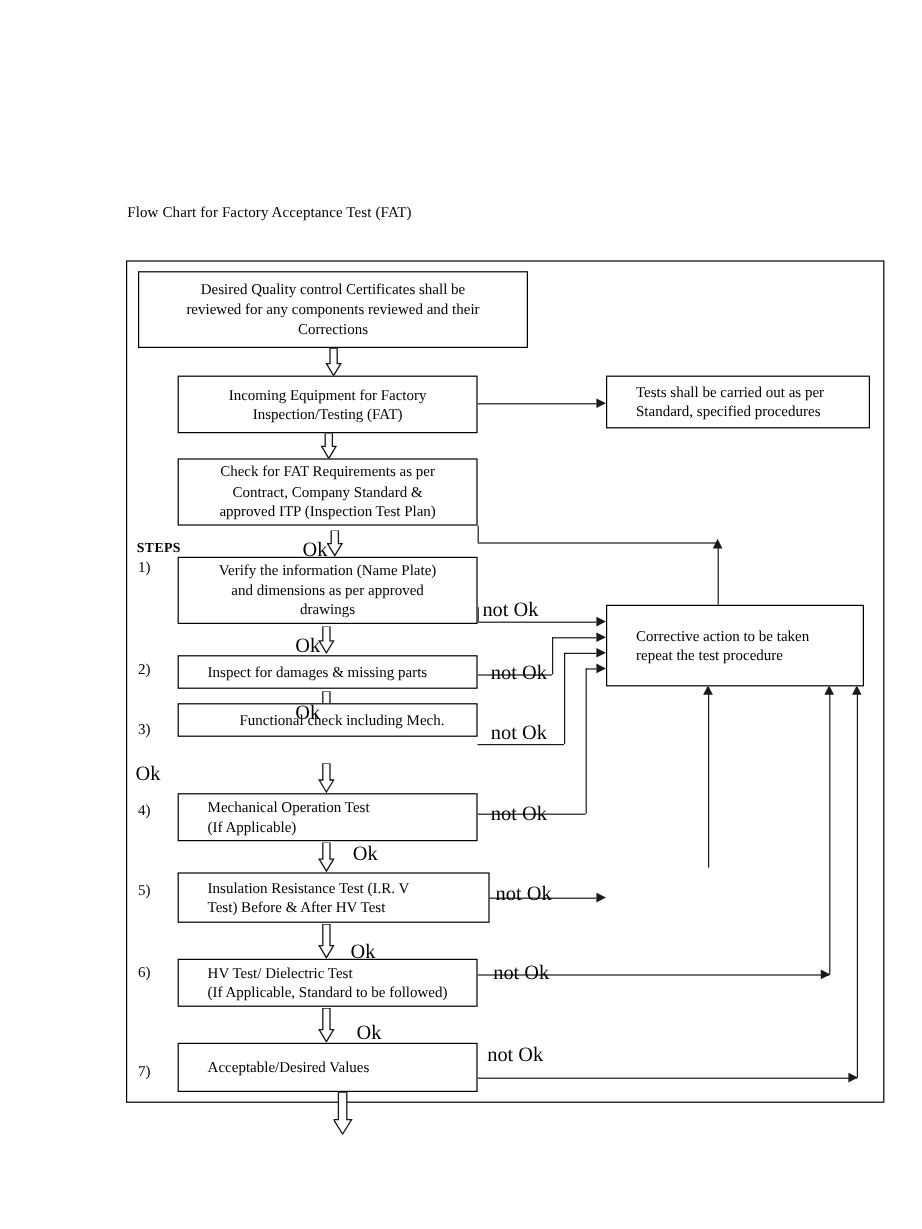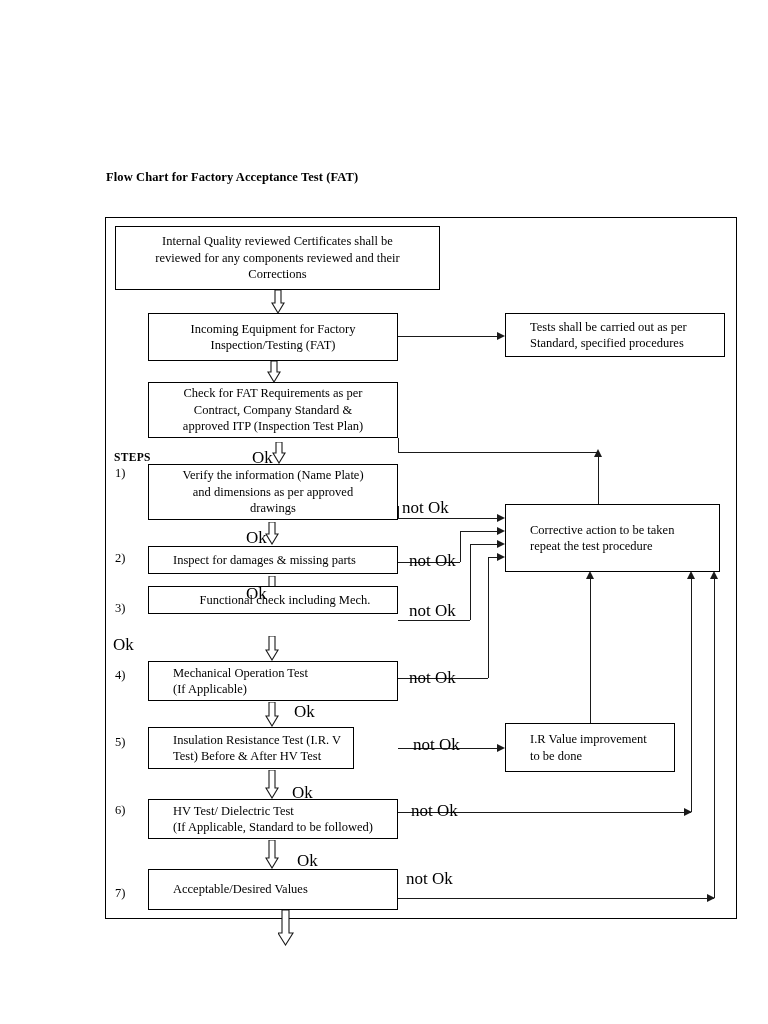--- a/index.html
+++ b/index.html
@@ -1,20 +1,20 @@
 <!DOCTYPE html>
 <html><head>
 <meta charset="utf-8">
 <style>
   html,body{margin:0;padding:0;background:#ffffff;}
   body{width:768px;height:1024px;position:relative;
        font-family:"Liberation Serif","DejaVu Serif",serif;color:#000;}
   #page{position:absolute;left:0;top:0;width:768px;height:1024px;overflow:hidden;}
 
-  #chart-title{position:absolute;left:106px;top:170px;font-size:12.5px;font-weight:bold;
+  #chart-title{position:absolute;left:106px;top:170px;font-size:12.5px;font-weight:normal;
                letter-spacing:.1px;white-space:nowrap;}
 
   #outer-frame{position:absolute;left:105px;top:217px;width:632px;height:702px;
                border:1.3px solid #000;box-sizing:border-box;background:transparent;}
 
   .node{position:absolute;border:1.3px solid #000;box-sizing:border-box;background:#fff;
         font-size:12.5px;line-height:1.32;display:flex;flex-direction:column;
         justify-content:center;z-index:5;}
   .node .ln{display:block;}
   .center{text-align:center;align-items:center;}
@@ -40,21 +40,21 @@
 </head>
 <body>
 
 <div id="page">
 
   <div id="chart-title">Flow Chart for Factory Acceptance Test (FAT)</div>
 
   <div id="outer-frame"></div>
 
   <div class="node center" style="left:115px;top:226px;width:325px;height:64px;">
-    <span class="ln">Internal Quality reviewed Certificates shall be</span>
+    <span class="ln">Desired Quality control Certificates shall be</span>
     <span class="ln">reviewed for any components reviewed and their</span>
     <span class="ln">Corrections</span>
   </div>
 
   <div class="node center" style="left:148px;top:313px;width:250px;height:48px;">
     <span class="ln">Incoming Equipment for Factory</span>
     <span class="ln">Inspection/Testing (FAT)</span>
   </div>
 
   <div class="node left" style="left:505px;top:313px;width:220px;height:44px;">
@@ -66,45 +66,41 @@
     <span class="ln">Check for FAT Requirements as per</span>
     <span class="ln">Contract, Company Standard &amp;</span>
     <span class="ln">approved ITP (Inspection Test Plan)</span>
   </div>
 
   <div class="node left" style="left:505px;top:504px;width:215px;height:68px;">
     <span class="ln">Corrective action to be taken</span>
     <span class="ln">repeat the test procedure</span>
   </div>
 
-  <div class="node left" style="left:505px;top:723px;width:170px;height:49px;">
-    <span class="ln">I.R Value improvement</span>
-    <span class="ln">to be done</span>
-  </div>
 
   <div class="node center" style="left:148px;top:464px;width:250px;height:56px;">
     <span class="ln">Verify the information (Name Plate)</span>
     <span class="ln">and dimensions as per approved</span>
     <span class="ln">drawings</span>
   </div>
 
   <div class="node left" style="left:148px;top:546px;width:250px;height:28px;">
     <span class="ln">Inspect for damages &amp; missing parts</span>
   </div>
 
   <div class="node left" style="left:148px;top:586px;width:250px;height:28px;align-items:center;">
     <span class="ln">Functional check including Mech.</span>
   </div>
 
   <div class="node left" style="left:148px;top:661px;width:250px;height:40px;">
     <span class="ln">Mechanical Operation Test</span>
     <span class="ln">(If Applicable)</span>
   </div>
 
-  <div class="node left" style="left:148px;top:727px;width:206px;height:42px;justify-content:center;">
+  <div class="node left" style="left:148px;top:727px;width:260px;height:42px;justify-content:center;">
     <span class="ln">Insulation Resistance Test (I.R. V</span>
     <span class="ln">Test) Before &amp; After HV Test</span>
   </div>
 
   <div class="node left" style="left:148px;top:799px;width:250px;height:40px;">
     <span class="ln">HV Test/ Dielectric Test</span>
     <span class="ln">(If Applicable, Standard to be followed)</span>
   </div>
 
   <div class="node left" style="left:148px;top:869px;width:250px;height:41px;">

